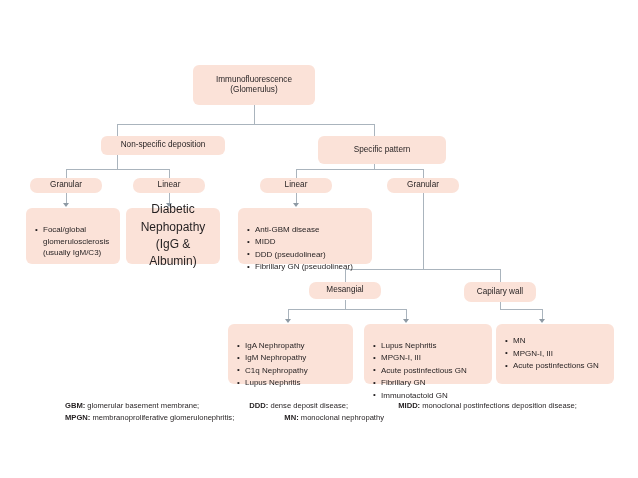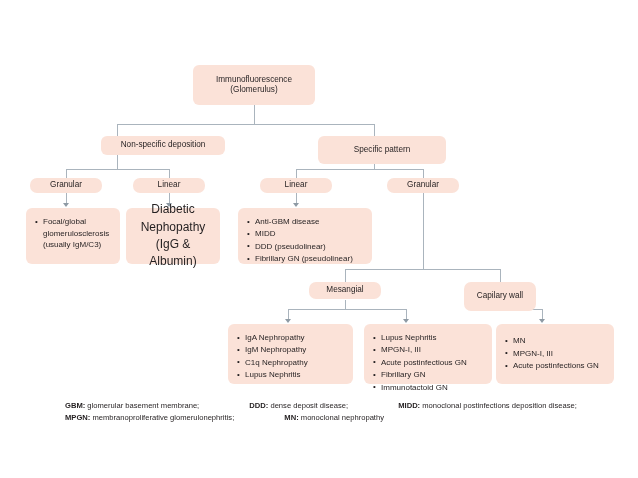--- a/index.html
+++ b/index.html
@@ -35,21 +35,21 @@
     font-size: 8.2px;
     border-radius: 7px;
   }
   .node.head {
     font-size: 8.2px;
   }
   .node.list {
     display: block;
     text-align: left;
     font-size: 8px;
-    padding: 8px 9px;
+    padding: 16px 9px;
     line-height: 1.55;
   }
   .node.list ul {
     margin: 0;
     padding: 0;
     list-style: none;
   }
   .node.list li {
     position: relative;
     padding-left: 8px;
@@ -193,21 +193,21 @@
       <li>MIDD</li>
       <li>DDD (pseudolinear)</li>
       <li>Fibrillary GN (pseudolinear)</li>
     </ul>
   </div>
 
   <div class="node pill" style="left:309px; top:282px; width:72px; height:17px;">
     <span>Mesangial</span>
   </div>
 
-  <div class="node pill" style="left:464px; top:282px; width:72px; height:29px;">
+  <div class="node pill" style="left:464px; top:282px; width:72px; height:20px;">
     <span>Capilary wall</span>
   </div>
 
   <div class="node list" style="left:228px; top:324px; width:125px; height:60px;">
     <ul>
       <li>IgA Nephropathy</li>
       <li>IgM Nephropathy</li>
       <li>C1q Nephropathy</li>
       <li>Lupus Nephritis</li>
     </ul>

